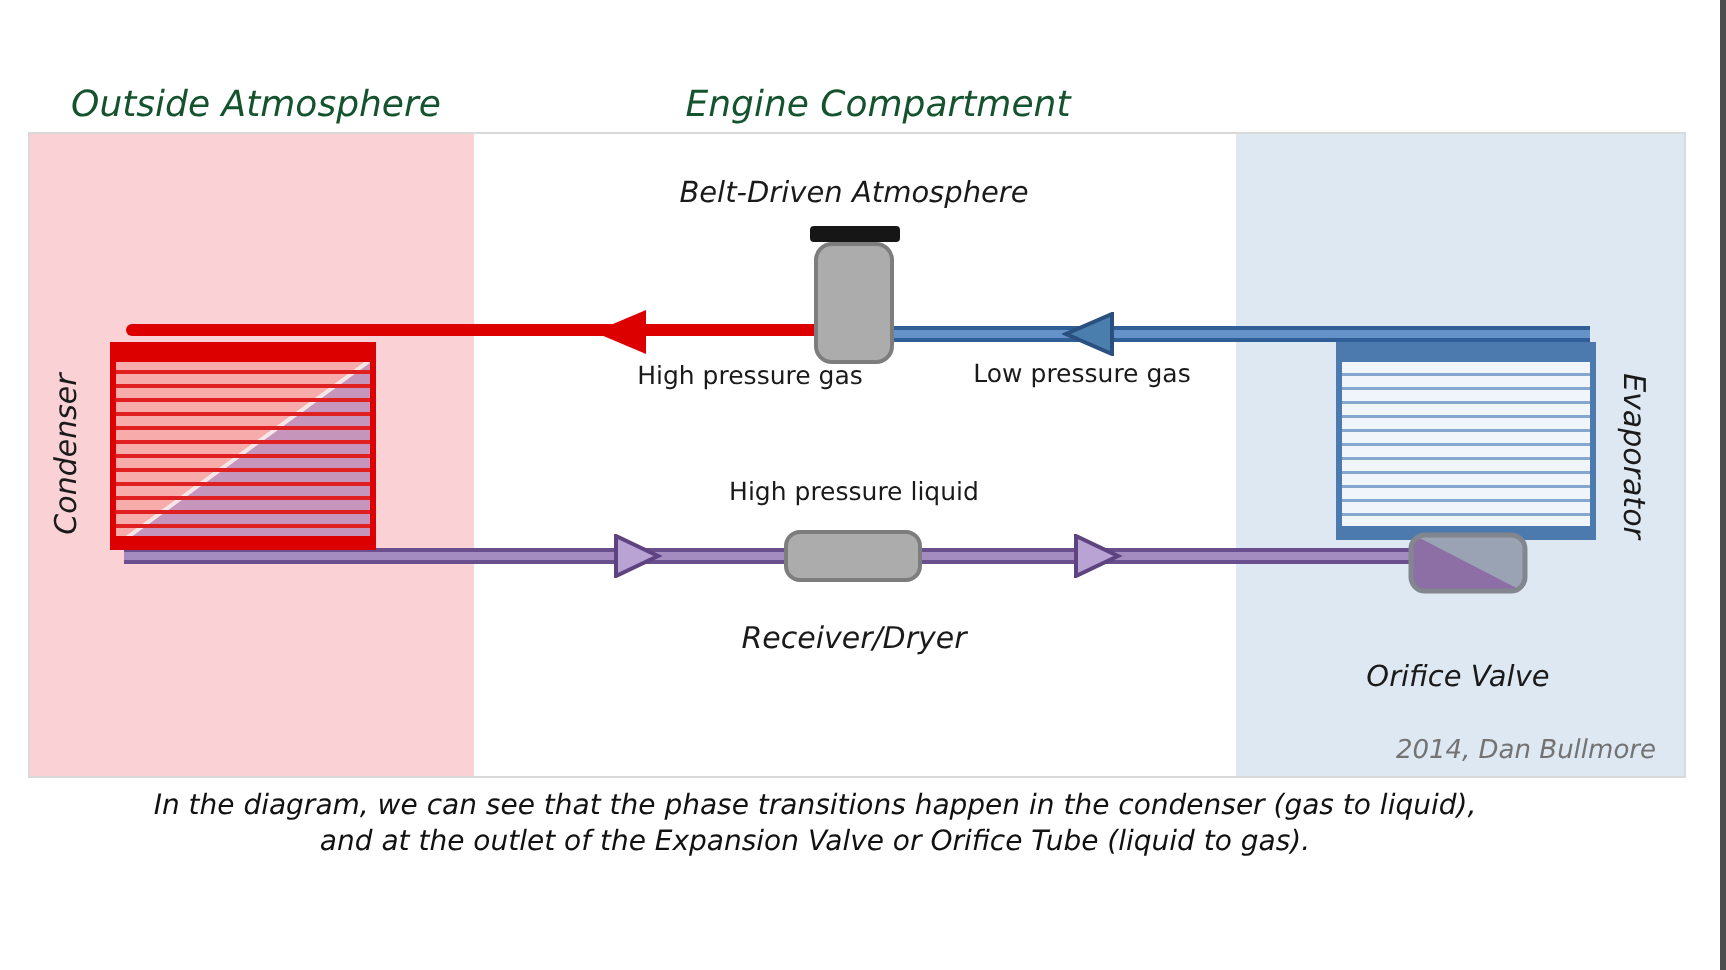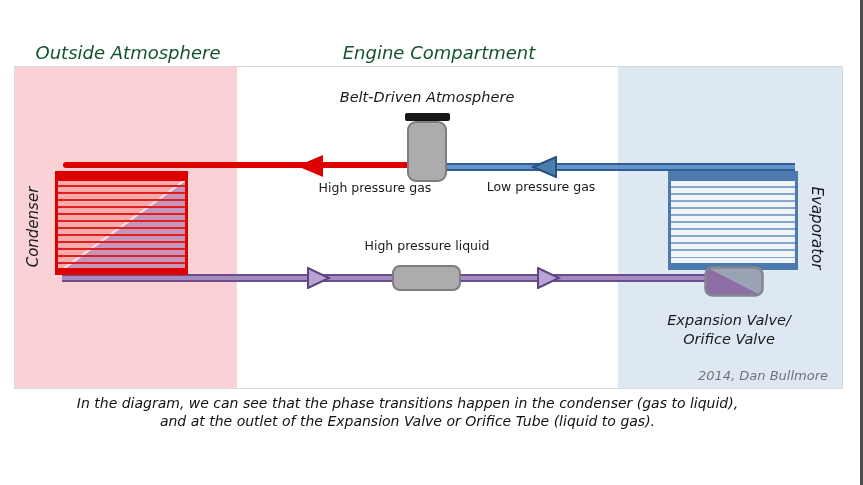--- a/index.html
+++ b/index.html
@@ -132,33 +132,34 @@
 
   <div class="evap-topbar"></div>
   <div class="evap-box"></div>
   <div class="lbl lbl-evaporator">Evaporator</div>
 
   <div class="comp-belt"></div>
   <div class="comp-body"></div>
   <div class="lbl lbl-comp lbl-compressor">Belt-Driven Atmosphere</div>
 
   <div class="receiver"></div>
+  <div class="lbl lbl-comp lbl-receiver">Receiver/Dryer</div>
 
   <svg class="valve" width="60" height="31">
     <defs>
         <clipPath id="vclip">
           <rect x="1" y="1" width="58" height="29" rx="7"></rect>
         </clipPath>
       </defs>
     <rect x="1" y="1" width="58" height="29" rx="7" fill="#9aa3b3"></rect>
     <polygon points="0,0 60,31 0,31" fill="#8d6fa5" clip-path="url(#vclip)"></polygon>
     <rect x="1.5" y="1.5" width="57" height="28" rx="7" fill="none" stroke="#82868f" stroke-width="2.5"></rect>
   </svg>
   <div class="lbl lbl-valve">
-    <span>Expansion Valve/</span><br>
+    <br>
     <span>Orifice Valve</span>
   </div>
 
   <div class="lbl lbl-pipe lbl-hpgas">High pressure gas</div>
   <div class="lbl lbl-pipe lbl-lpgas">Low pressure gas</div>
   <div class="lbl lbl-pipe lbl-hpliquid">High pressure liquid</div>
 
   <div class="credit">2014, Dan Bullmore</div>
 
   <div class="caption">

